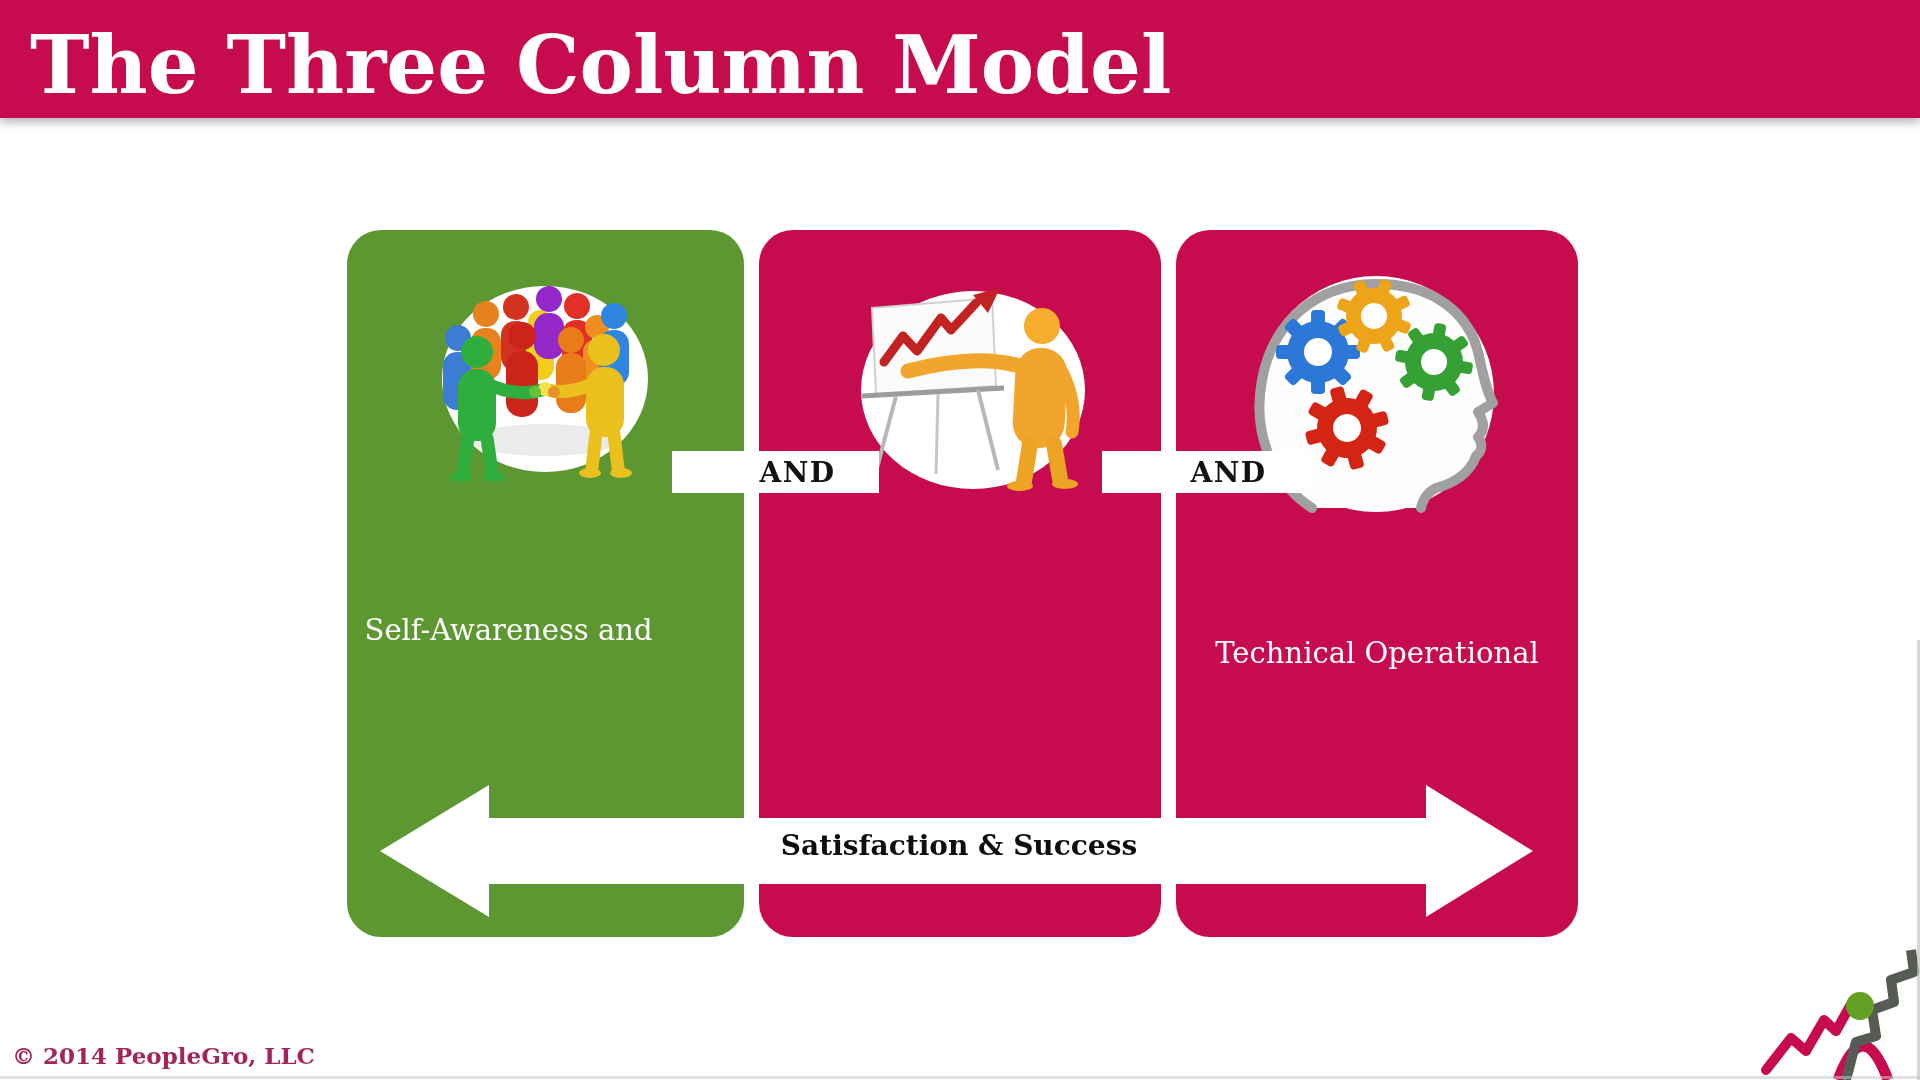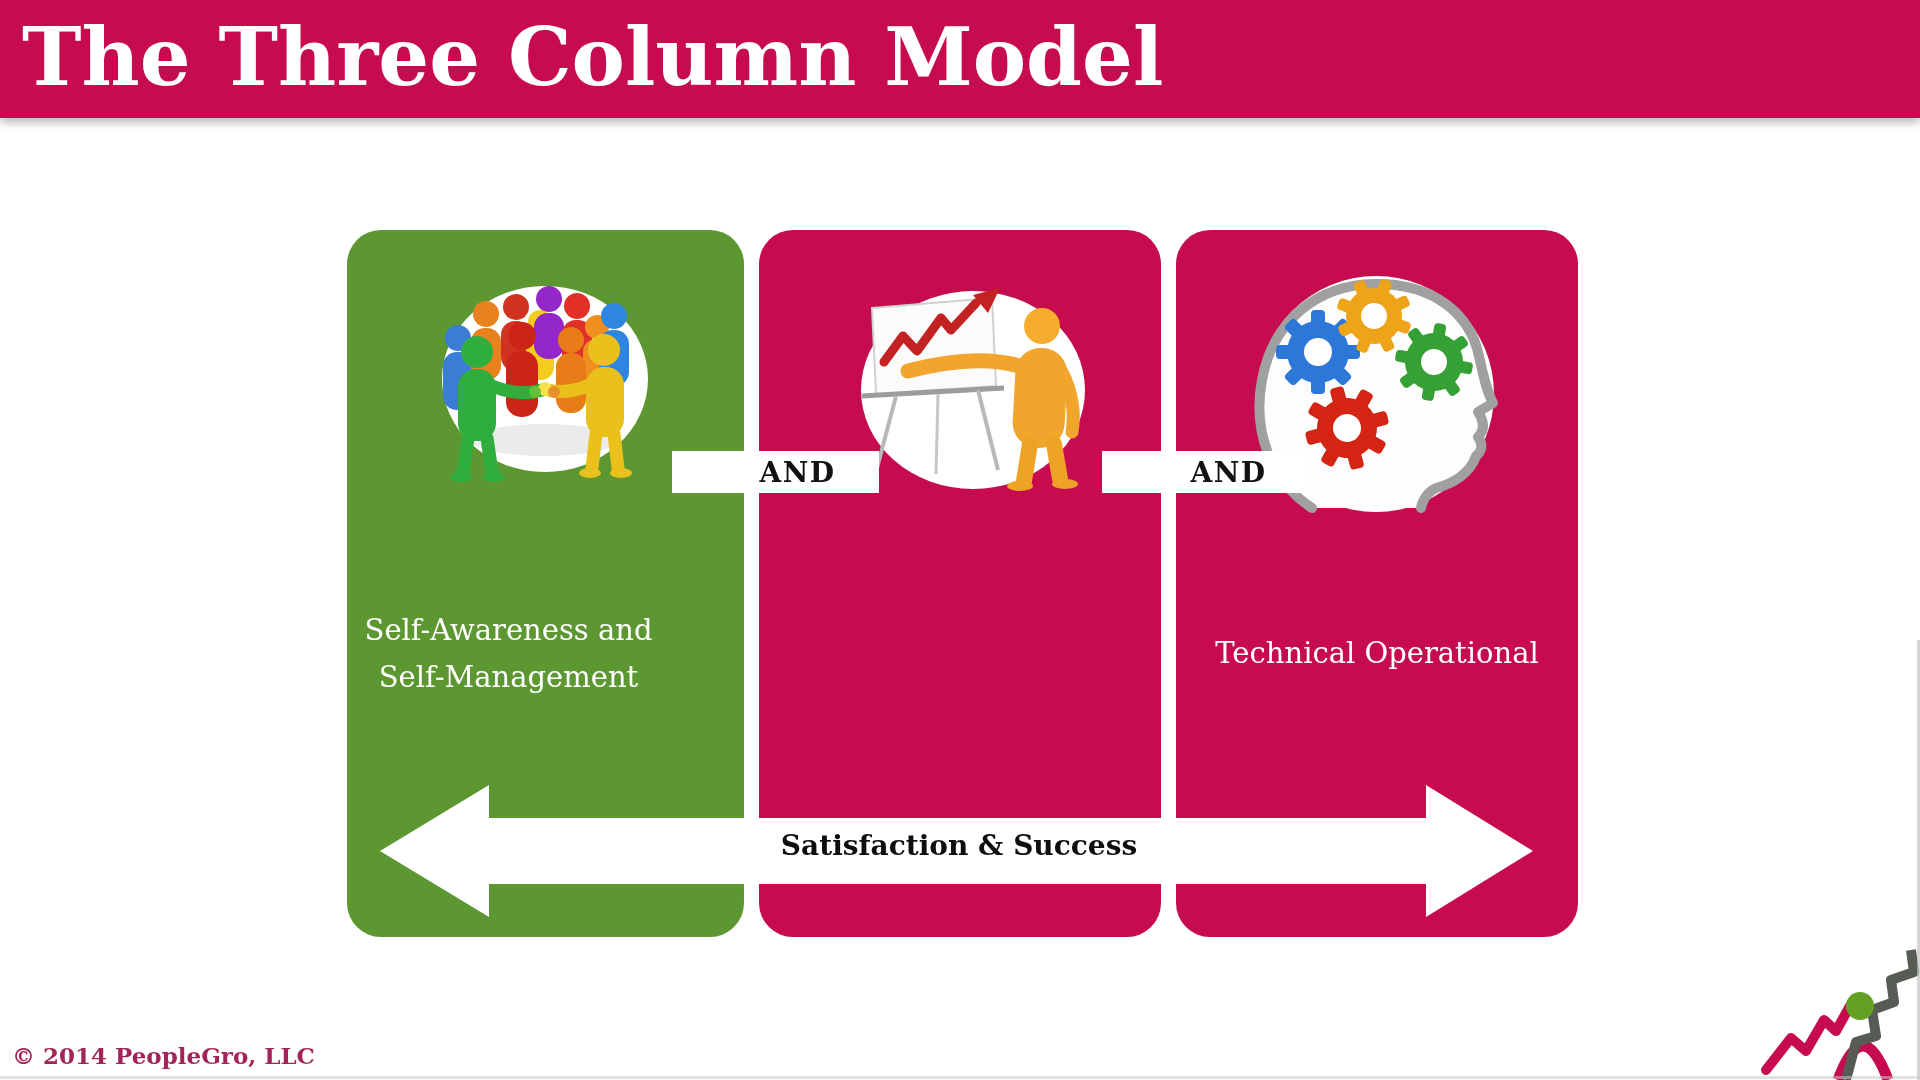--- a/index.html
+++ b/index.html
@@ -5,21 +5,21 @@
   html, body { margin:0; padding:0; background:#ffffff; }
   body { font-family:"DejaVu Serif", serif; }
   .stage { position:relative; width:1920px; height:1080px; overflow:hidden; background:#ffffff; }
 
   .titlebar {
     position:absolute; left:0; top:0; width:1920px; height:118px;
     background:var(--crimson,#c60b4e);
     box-shadow:0 4px 9px rgba(0,0,0,0.30);
   }
   .titlebar h1 {
-    margin:0; padding-left:22px;
+    margin:8px; padding-left:22px;
     color:#ffffff; font-size:80px; font-weight:600; line-height:114px;
     font-family:"DejaVu Serif", serif; white-space:nowrap;
   }
 
   .column { position:absolute; top:230px; height:707px; border-radius:34px; }
   .col-green { left:347px; width:397px; background:var(--green,#5d9732); }
   .col-mid   { left:759px; width:402px; background:var(--crimson,#c60b4e); }
   .col-right { left:1176px; width:402px; background:var(--crimson,#c60b4e); }
 
   .art { position:absolute; left:0; top:0; width:1920px; height:1080px; pointer-events:none; }
@@ -206,21 +206,20 @@
     <g>
       <polyline points="1766,1070 1791,1038 1806,1051 1824,1020 1836,1031 1850,1006" fill="none" stroke="#c60b4e" stroke-width="10" stroke-linecap="round" stroke-linejoin="round"></polyline>
       <path d="M 1838 1080 Q 1863 1012 1888 1080" fill="none" stroke="#c60b4e" stroke-width="11"></path>
       <polyline points="1846,1080 1856,1042 1876,1036 1872,1010 1894,1002 1891,980 1914,972 1911,950" fill="none" stroke="#565b54" stroke-width="10" stroke-linejoin="round"></polyline>
       <circle cx="1860" cy="1006" r="14" fill="#63a024"></circle>
     </g>
   </svg>
 
   <div class="col-label label-1">
     <div>Self-Awareness and</div>
-    <div>Self-Management</div>
   </div>
   <div class="col-label label-3">Technical Operational</div>
 
   <div class="and-box and-1">AND</div>
   <div class="and-box and-2">AND</div>
 
   <div class="arrow-label">Satisfaction &amp; Success</div>
 
   <div class="copyright">© 2014 PeopleGro, LLC</div>
 

